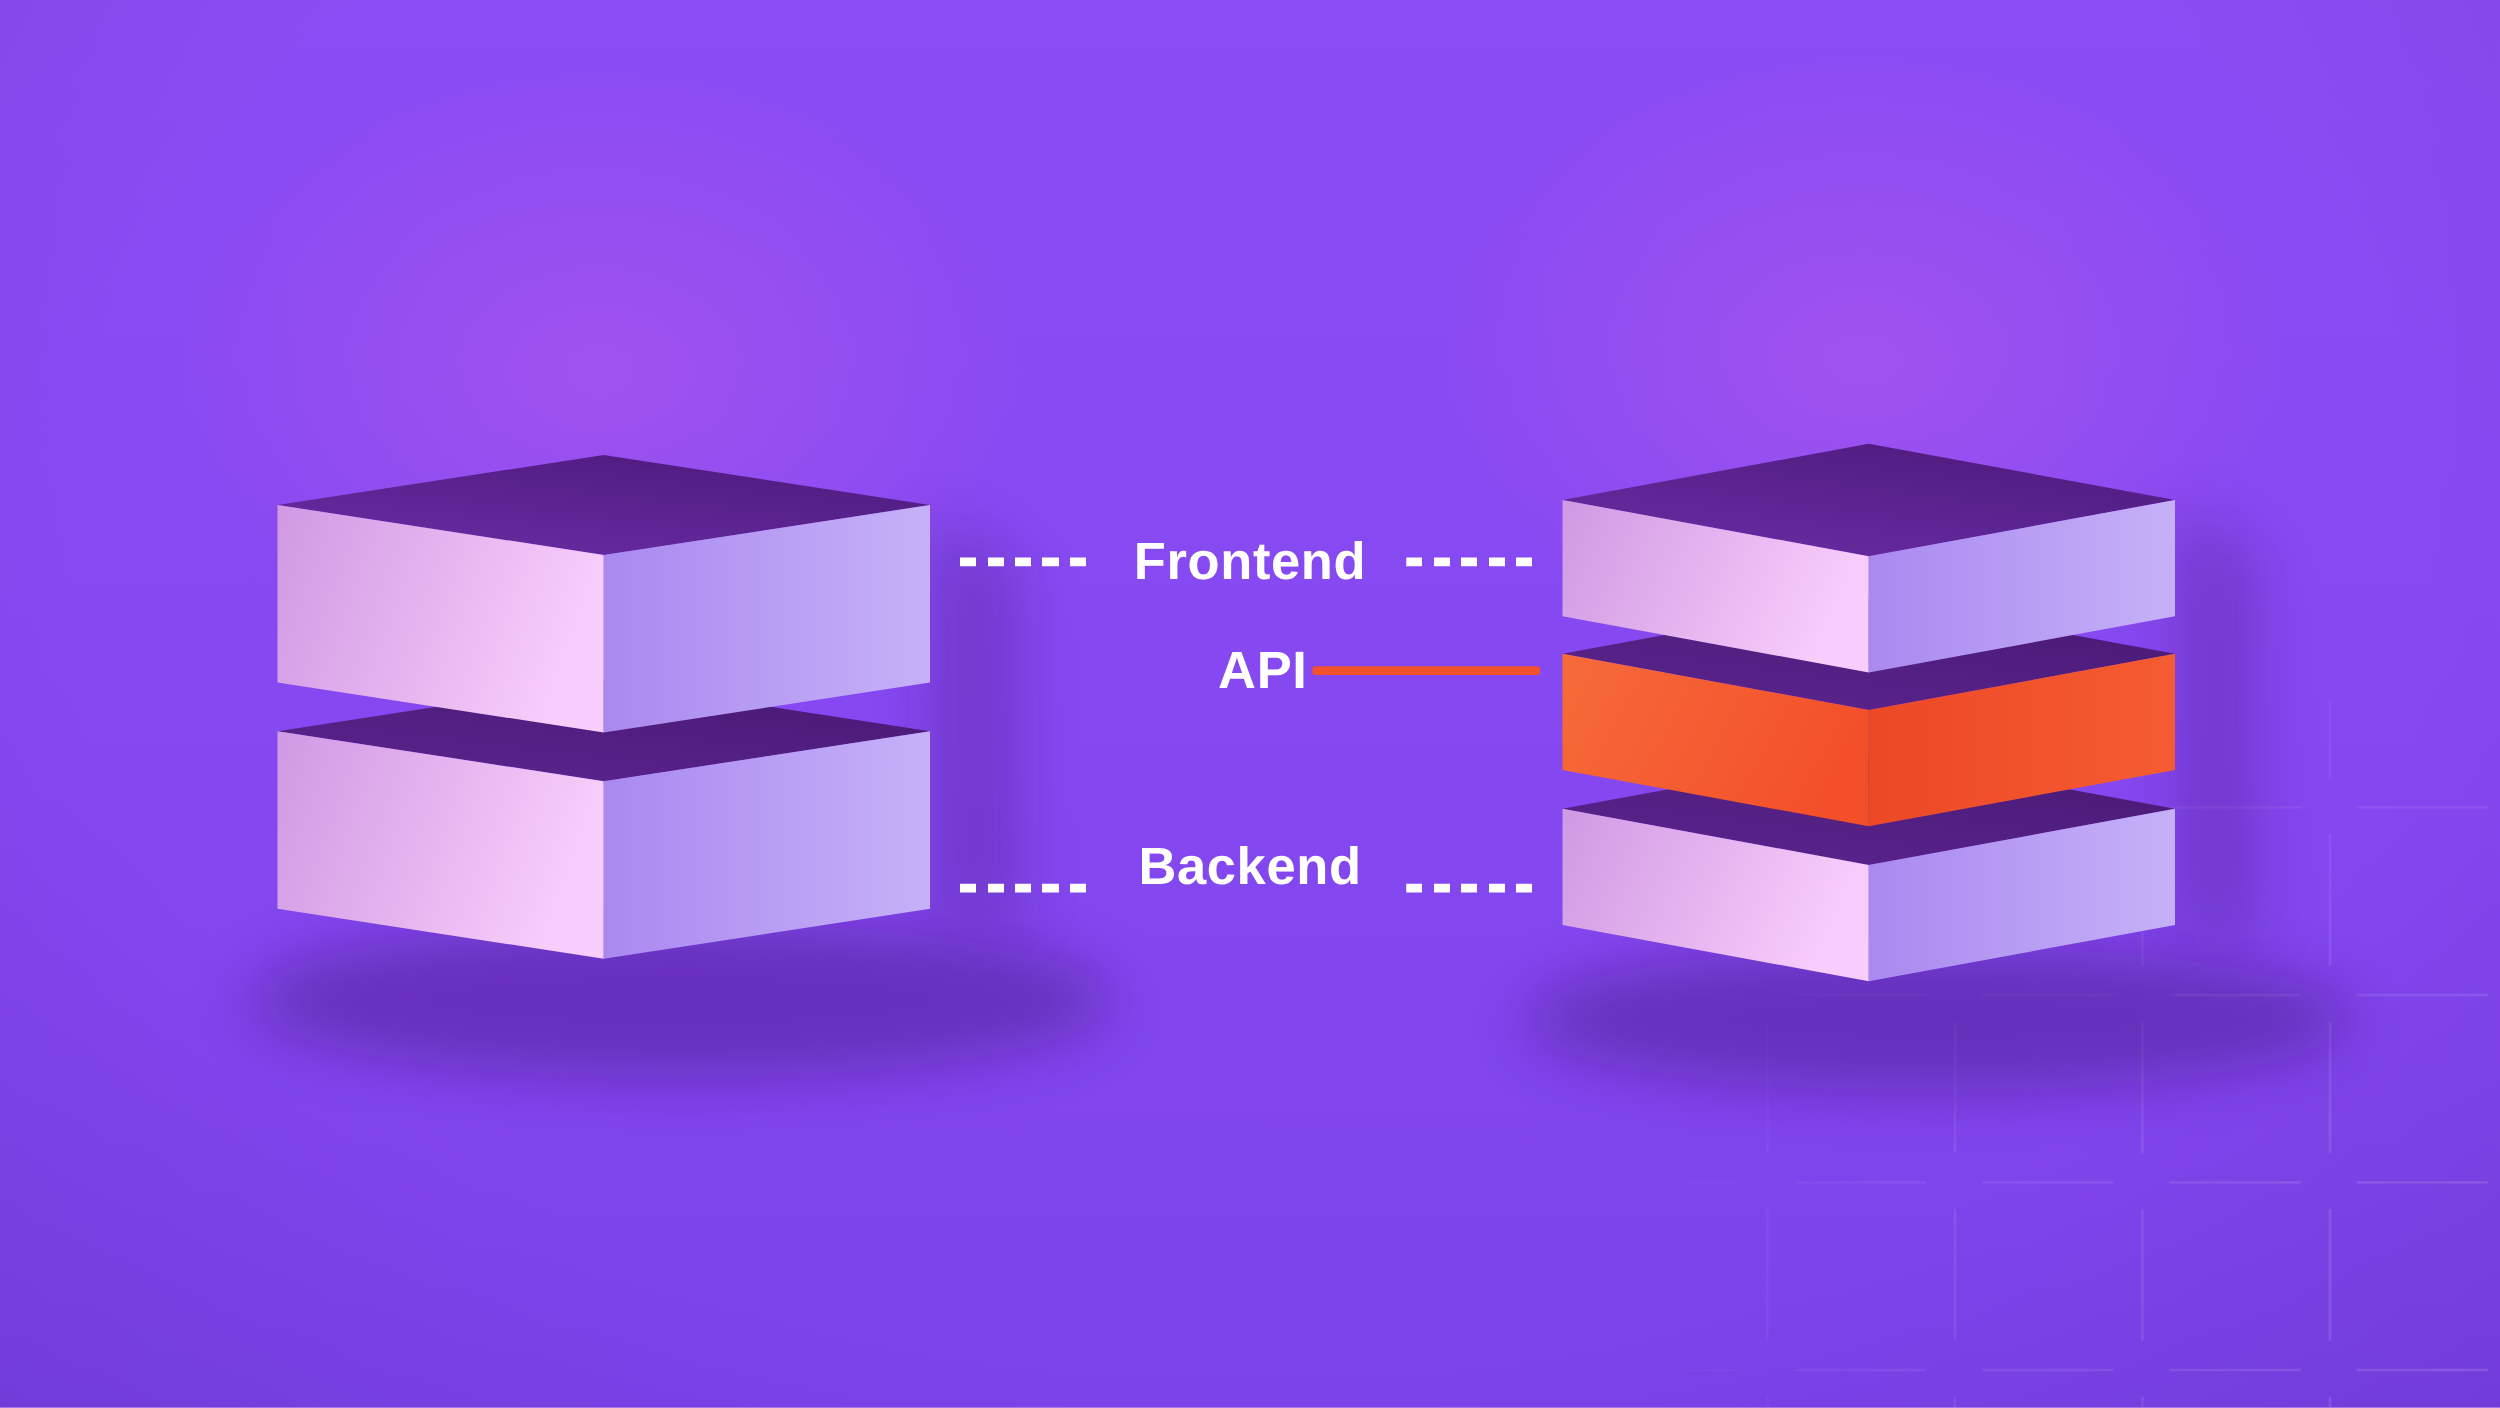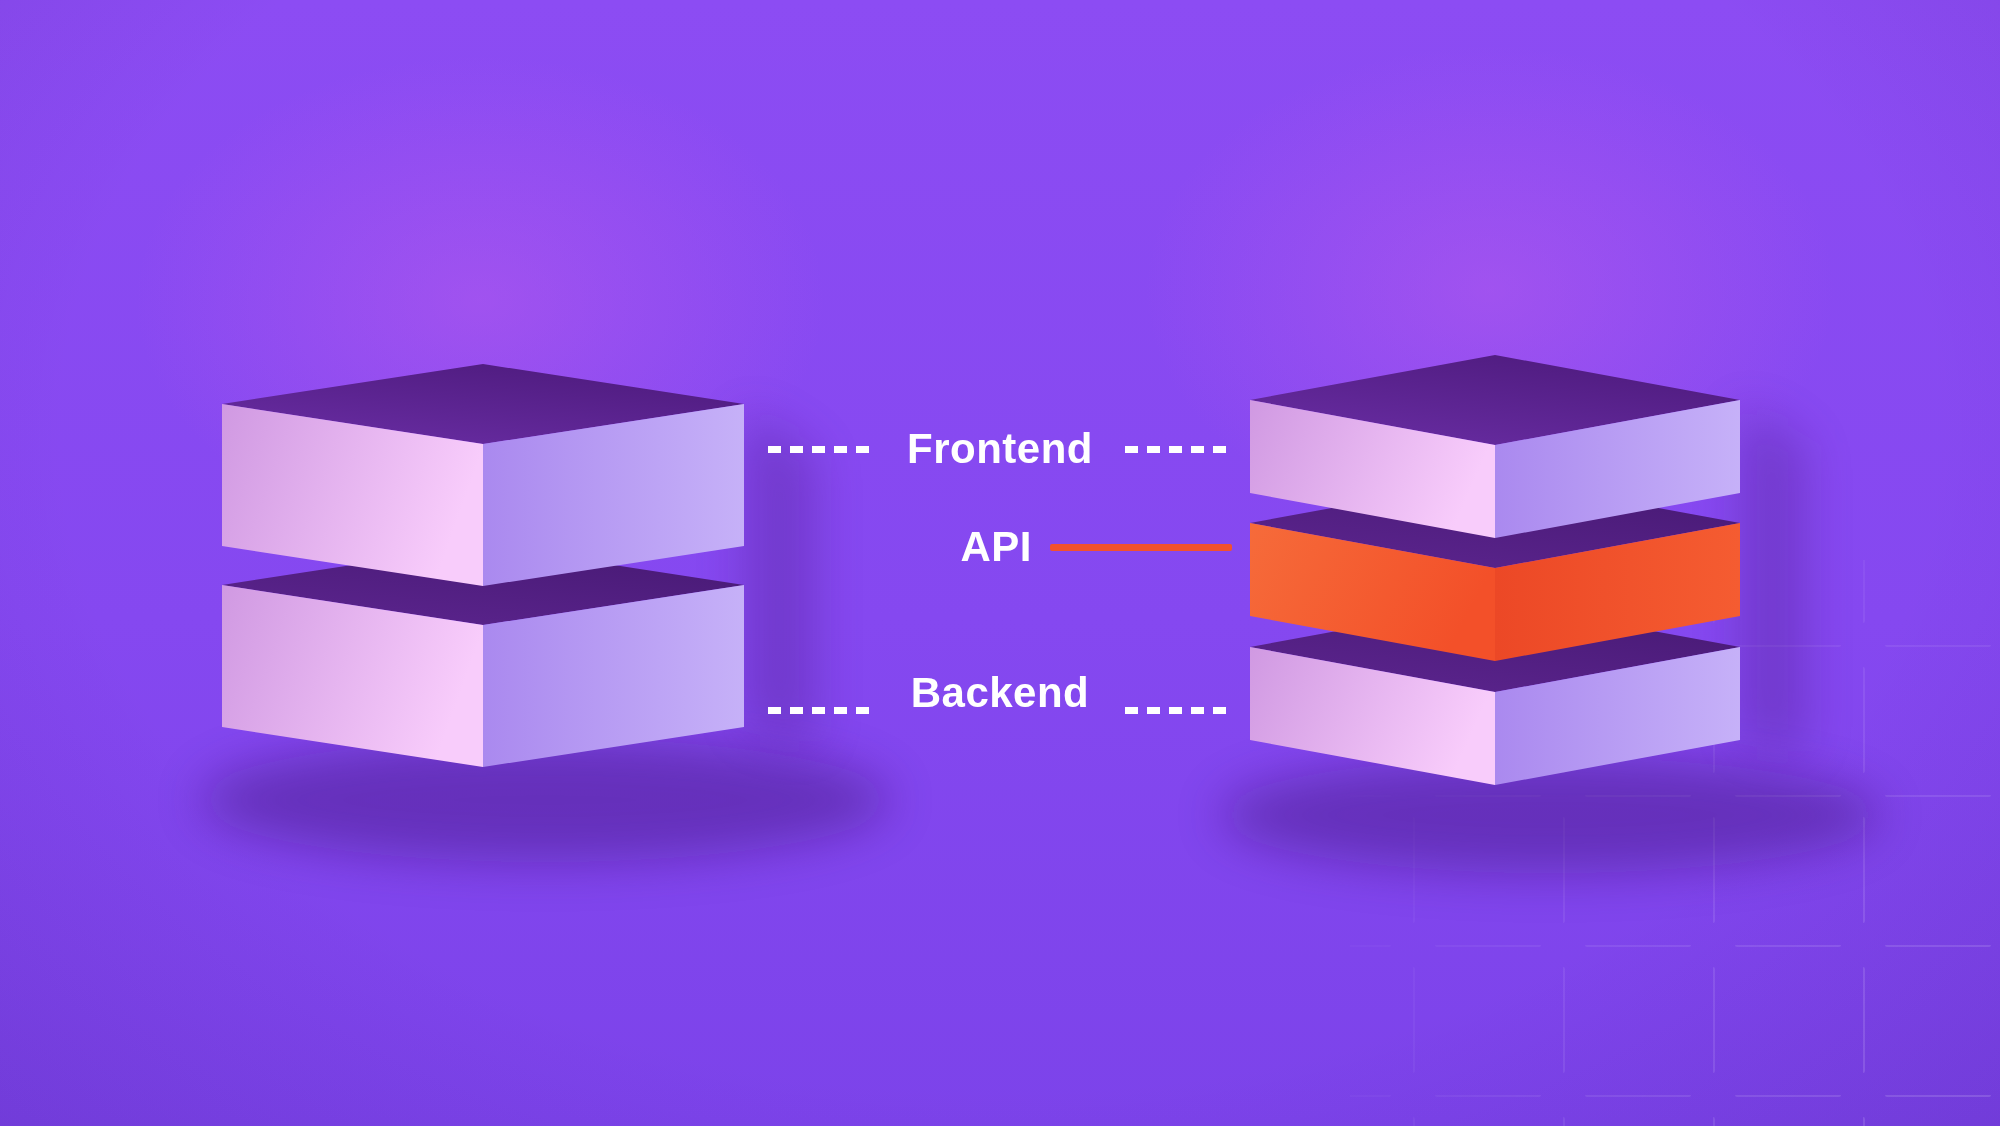--- a/index.html
+++ b/index.html
@@ -24,21 +24,21 @@
   .label-text{
     color:#ffffff;font-size:42px;font-weight:700;letter-spacing:0.5px;line-height:1;
     white-space:nowrap;
   }
   .dash-line{
     width:107px;height:7px;flex:0 0 auto;
     background-image:repeating-linear-gradient(to right,#ffffff 0 13px, transparent 13px 22px);
   }
   .row-frontend{top:427px;}
   .row-backend{top:670px;align-items:flex-end;}
-  .row-api{top:525px;justify-content:flex-end;gap:18px;}
+  .row-api{top:514px;justify-content:flex-end;gap:4px;}
   .solid-line{
     width:182px;height:7px;flex:0 0 auto;background:#f2512e;border-radius:2px;
   }
 </style>
 </head>
 <body>
 
 <div class="scene">
 
   <svg class="graphic" width="2000" height="1126" viewBox="0 0 2000 1126">

